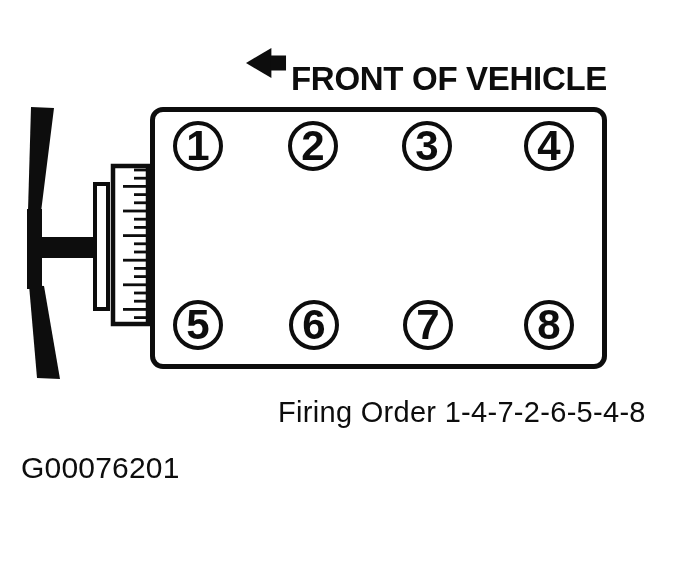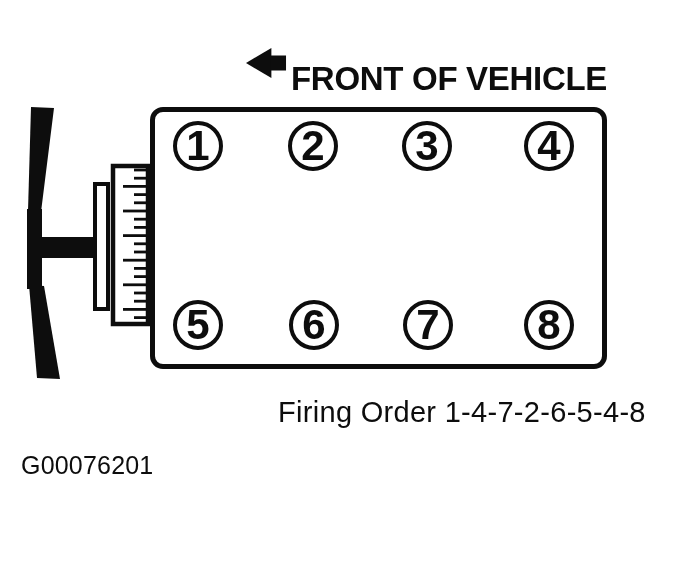--- a/index.html
+++ b/index.html
@@ -49,21 +49,21 @@
   }
 
   
   .caption {
     position: absolute; left: 278px; top: 398px;
     font-size: 29px; font-weight: 400; letter-spacing: 0.3px;
     line-height: 1; white-space: nowrap;
   }
   .figure-code {
     position: absolute; left: 21px; top: 453px;
-    font-size: 25px; font-weight: 400; letter-spacing: 0.2px;
+    font-size: 30px; font-weight: 400; letter-spacing: 0.2px;
     line-height: 1;
   }
 </style>
 </head>
 <body>
 
 <svg class="header-arrow" viewBox="0 0 42 32" preserveAspectRatio="none" aria-hidden="true">
   <polygon points="0,16 26,1 26,31" fill="var(--ink)"></polygon>
   <rect x="25" y="8.5" width="16" height="15" fill="var(--ink)"></rect>
 </svg>

